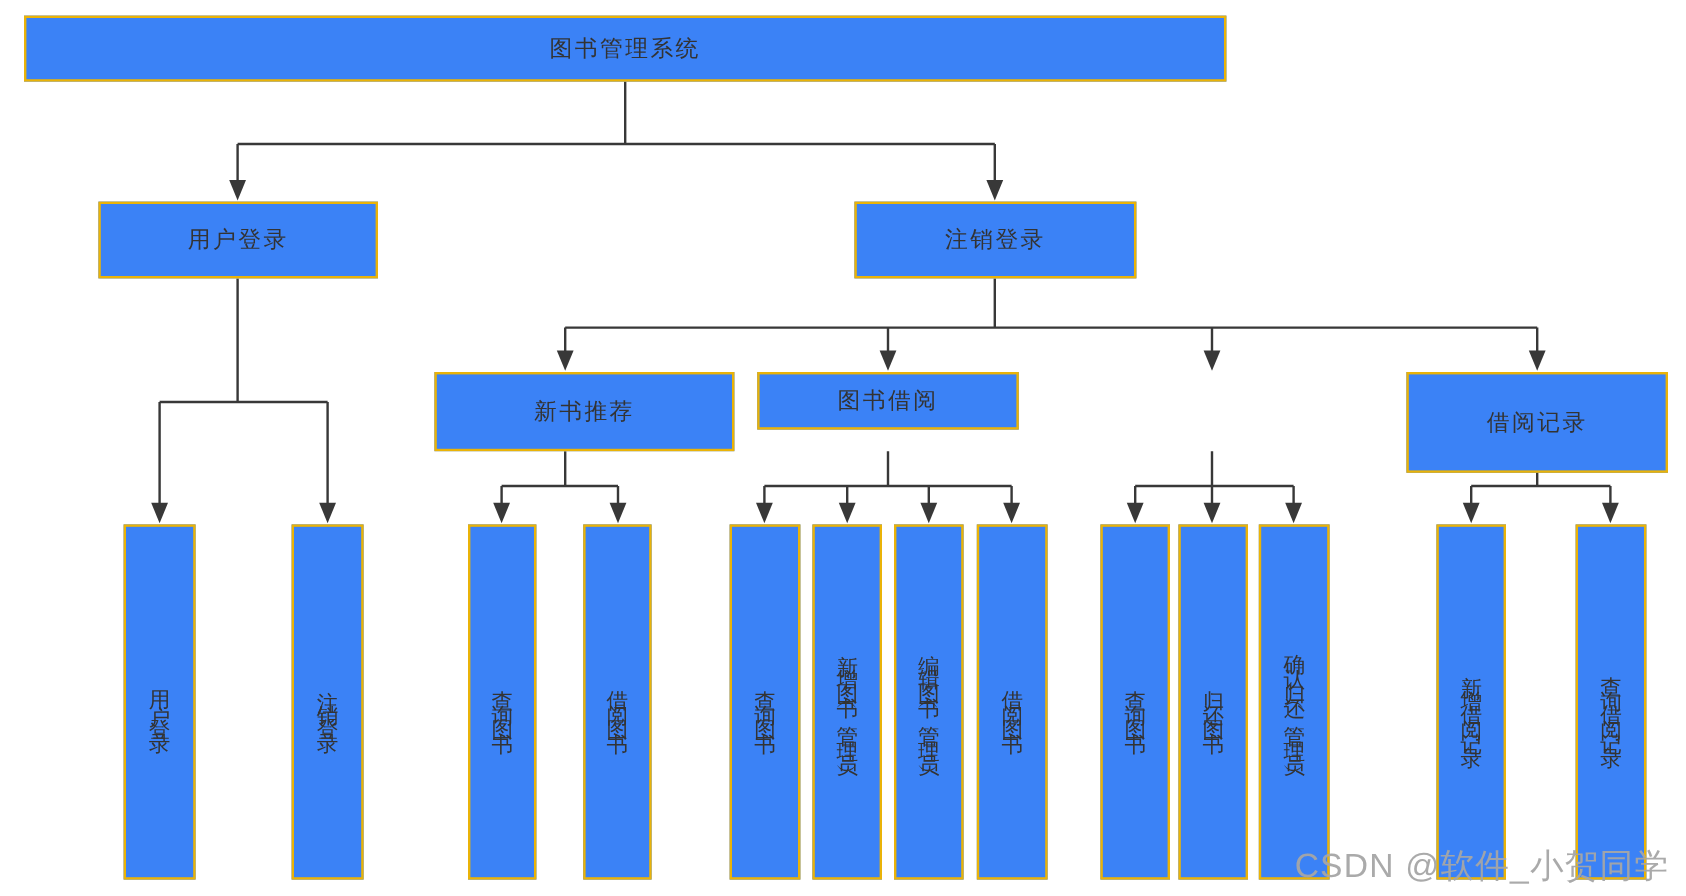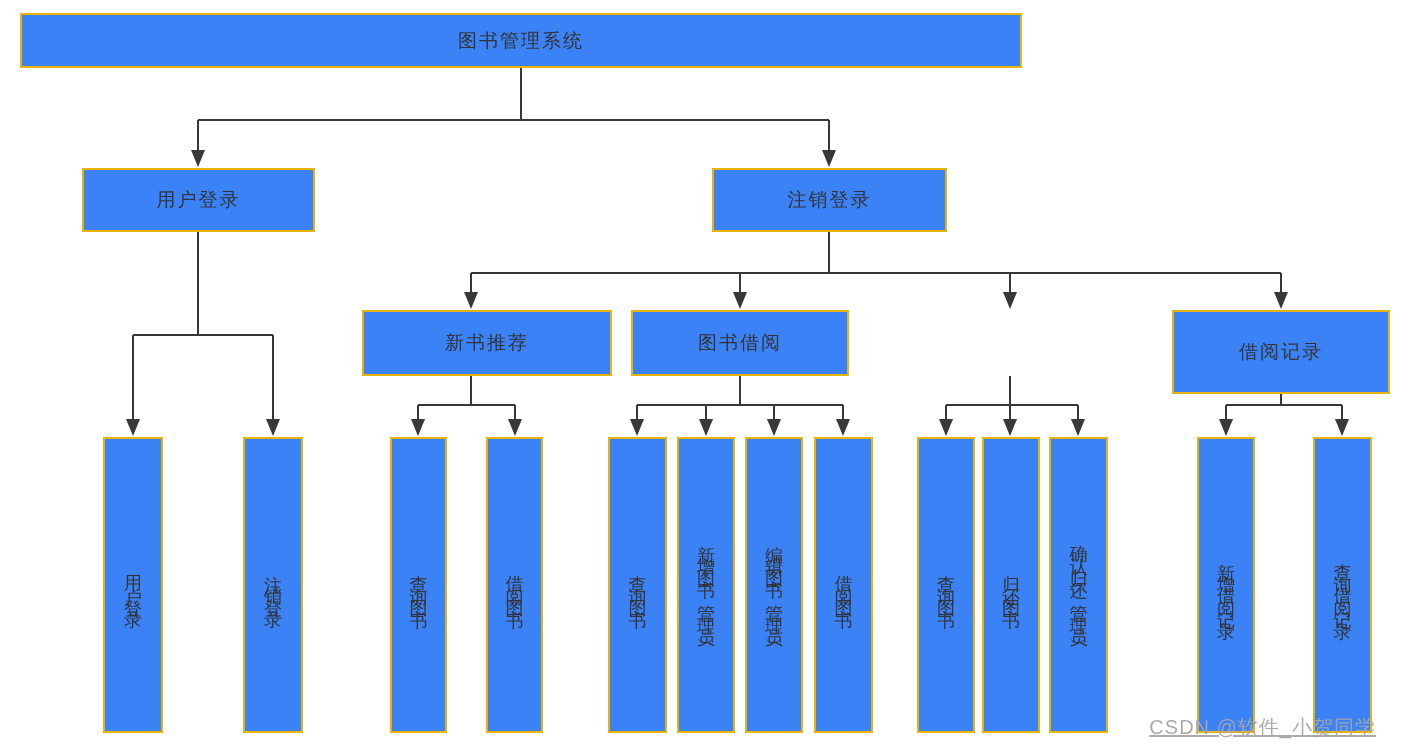--- a/index.html
+++ b/index.html
@@ -27,28 +27,27 @@
   .box.v .vtext{
     writing-mode:vertical-rl;
     text-orientation:mixed;
     font-size:18px;
     letter-spacing:12px;
     line-height:1.0;
     white-space:nowrap;
   }
   .watermark{
     position:absolute;
-    right:29px;
+    right:14px;
     bottom:6px;
-    font-size:20px;
+    font-size:28px;
     letter-spacing:1px;
     color:rgba(165,165,165,0.95);
     z-index:6;
     white-space:nowrap;
-    text-decoration:underline;
   }
 </style>
 </head>
 <body>
 
 <div class="canvas">
 
   <svg class="wires" width="1405" height="747" viewBox="0 0 1405 747" aria-hidden="true">
     <g stroke="#383838" stroke-width="2" fill="none">
 
@@ -92,21 +91,21 @@
       <polygon points="1335,419 1349,419 1342,436"></polygon>
     </g>
   </svg>
 
   <div class="box h" style="left:20px;top:13px;width:1002px;height:55px">图书管理系统</div>
 
   <div class="box h" style="left:82px;top:168px;width:233px;height:64px">用户登录</div>
   <div class="box h" style="left:712px;top:168px;width:235px;height:64px">注销登录</div>
 
   <div class="box h" style="left:362px;top:310px;width:250px;height:66px">新书推荐</div>
-  <div class="box h" style="left:631px;top:310px;width:218px;height:66px">图书借阅</div>
+  <div class="box h" style="left:631px;top:310px;width:218px;height:48px">图书借阅</div>
   <div class="box h" style="left:1172px;top:310px;width:218px;height:84px">借阅记录</div>
 
   <div class="box v" style="left:103px;top:437px;width:60px;height:296px">
     <span class="vtext">用户登录</span>
   </div>
   <div class="box v" style="left:243px;top:437px;width:60px;height:296px">
     <span class="vtext">注销登录</span>
   </div>
 
   <div class="box v" style="left:390px;top:437px;width:57px;height:296px">

